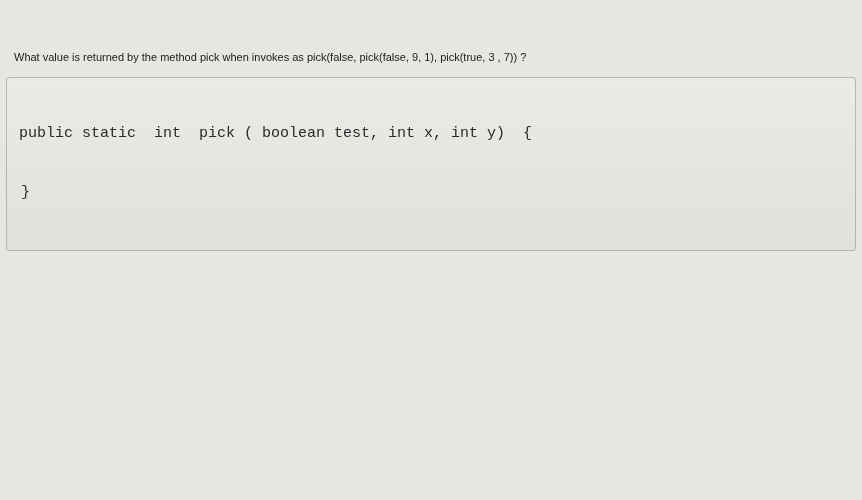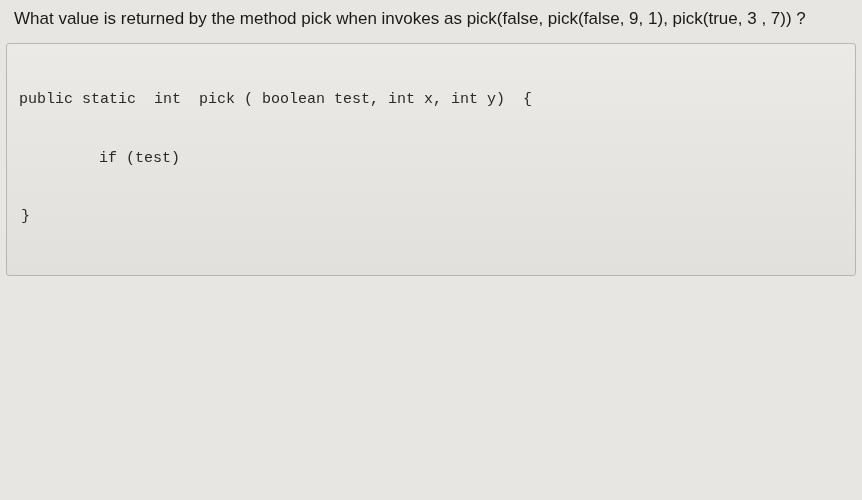--- a/index.html
+++ b/index.html
@@ -10,23 +10,24 @@
     body {
       width: 862px;
       height: 500px;
       background: #e8e6e3;
       font-family: Arial, sans-serif;
       color: #2a2a2a;
       overflow: hidden;
     }
     .question-text {
       padding: 8px 24px 10px 14px;
-      font-size: 17px;
+      font-size: 11px;
       line-height: 1.35;
       color: #1a1a1a;
+      margin-top: 42px;
     }
     .code-block {
       margin: 2px 6px 0 6px;
       border: 1px solid #b8b6b3;
       border-radius: 3px;
       background: linear-gradient(180deg, #eceae7 0%, #e2e0dc 100%);
       padding: 12px 10px 14px 10px;
       font-family: "Courier New", Courier, monospace;
       font-size: 15px;
       line-height: 1.95;
@@ -43,17 +44,16 @@
       height: 58px;
     }
   </style>
 </head>
 <body>
 
 <div class="question-text">What value is returned by the method pick when invokes as pick(false, pick(false, 9, 1), pick(true, 3 , 7)) ?</div>
 
 <div class="code-block">
 <div class="code-line-0">public static  int  pick ( boolean test, int x, int y)  {</div>
-<div class="code-line-1">if (test)</div>
 <div class="code-line-5">}</div>
 </div>
 
 <div class="spacer"></div>
 
 </body></html>

